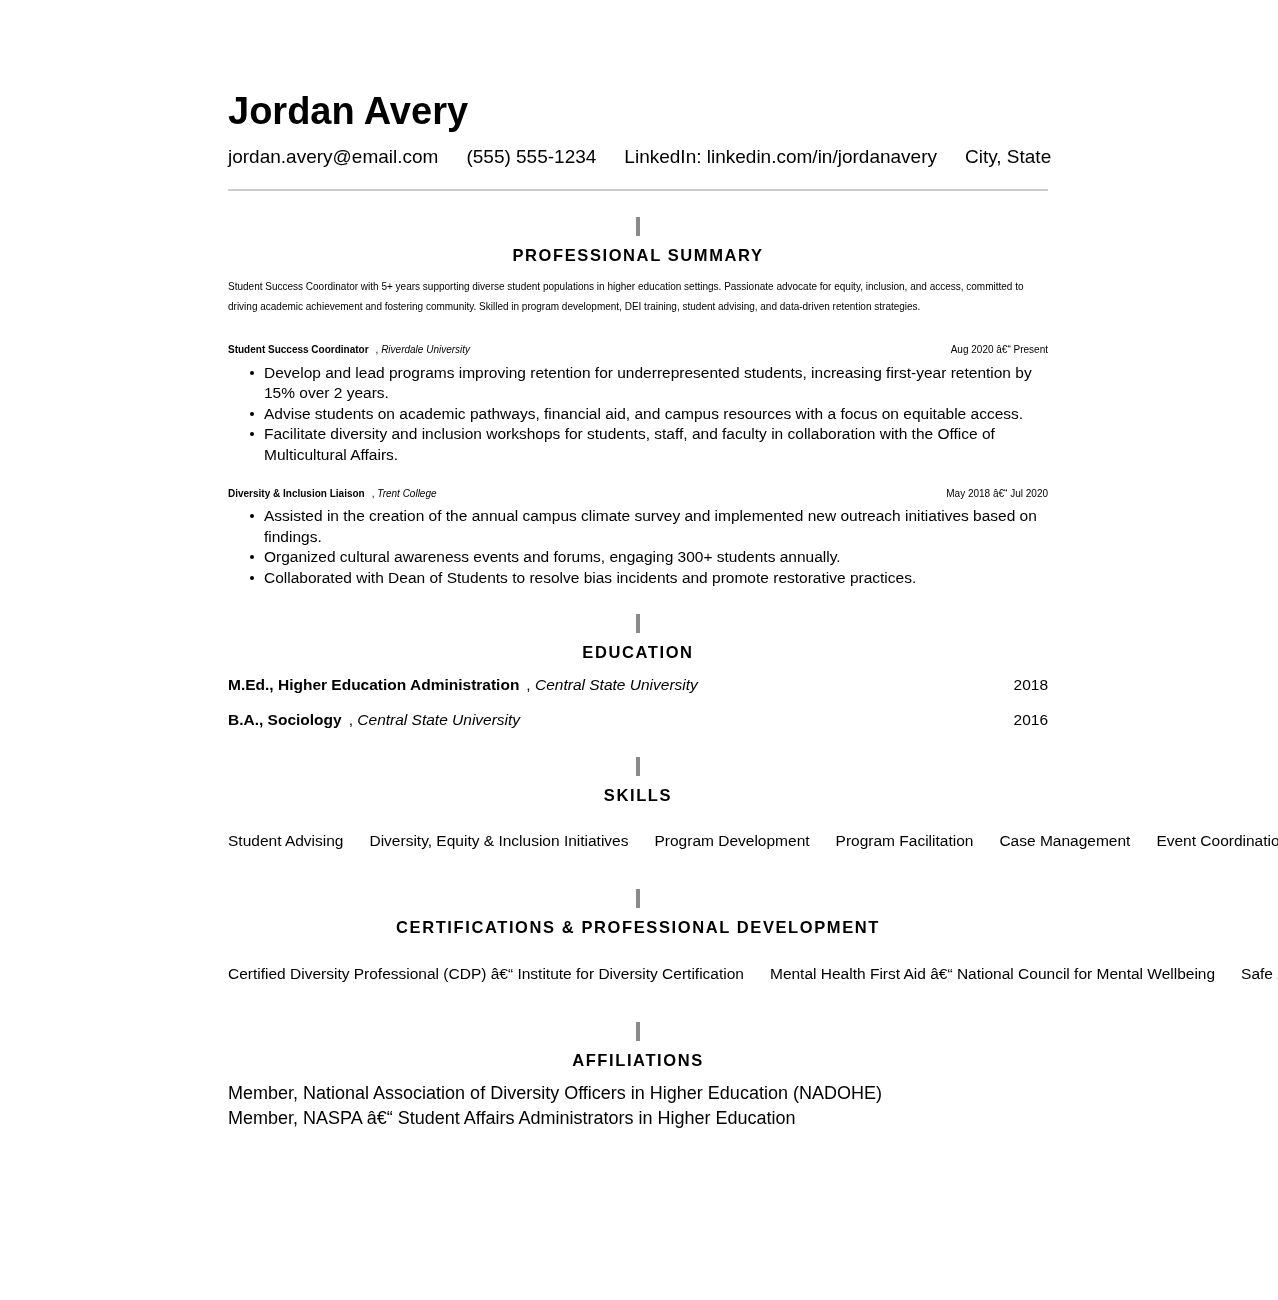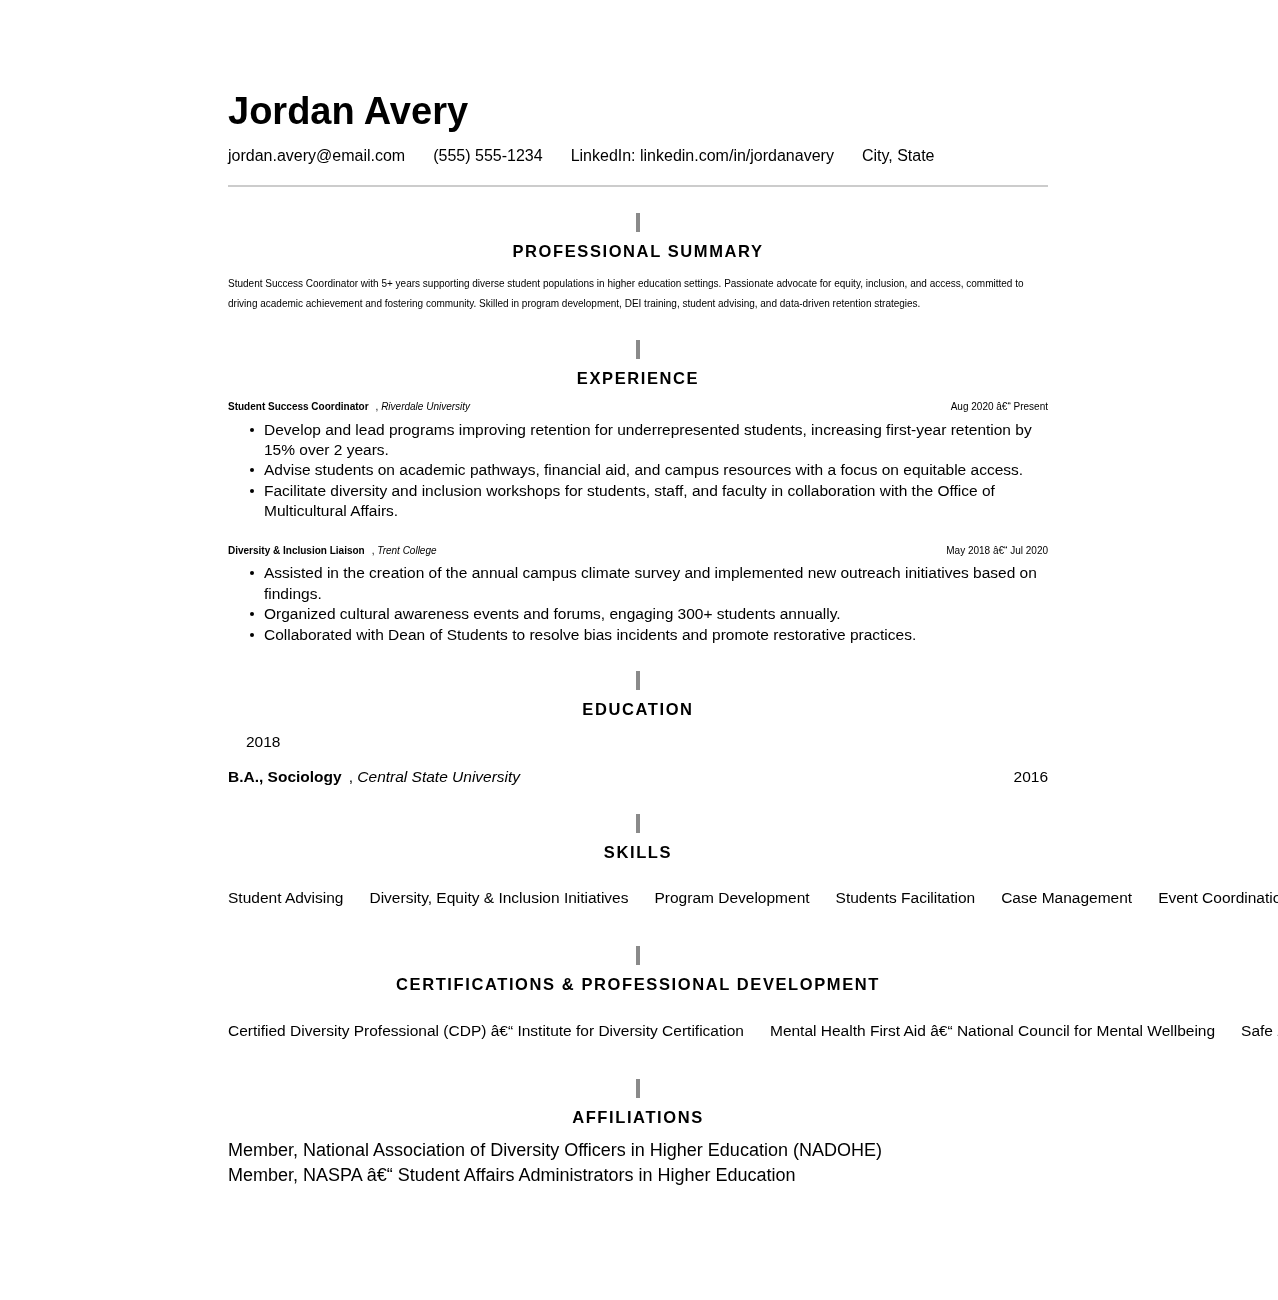--- a/index.html
+++ b/index.html
@@ -32,21 +32,21 @@
     font-size: 38px;
     font-weight: bold;
     letter-spacing: 0px;
     line-height: 1.05;
     margin: 0;
     padding-top: 92px;
     font-stretch: condensed;
   }
   .contact {
     margin-top: 14px;
-    font-size: 16px;
+    font-size: 19px;
     line-height: 1.2;
     white-space: nowrap;
   }
   .contact .citem { display: inline-block; }
   .contact .gap { display: inline-block; width: 28px; }
   .rule {
     margin-top: 20px;
     height: 2px;
     background: #cccccc;
     width: 820px;
@@ -169,24 +169,20 @@
 
     <div class="section">
       <div class="sec-head">
         <span class="sec-bar"></span>
         <span class="sec-title">PROFESSIONAL SUMMARY</span>
       </div>
       <div class="summary">Student Success Coordinator with 5+ years supporting diverse student populations in higher education settings. Passionate advocate for equity, inclusion, and access, committed to driving academic achievement and fostering community. Skilled in program development, DEI training, student advising, and data-driven retention strategies.</div>
     </div>
 
     <div class="section">
-      <div class="sec-head">
-        <span class="sec-bar"></span>
-        <span class="sec-title">EXPERIENCE</span>
-      </div>
 
       <div class="job">
         <div class="job-line">
           <span class="job-left">
             <span class="job-title">Student Success Coordinator</span><span class="job-sep"></span><span>,</span>
             <span class="job-org">Riverdale University</span>
           </span>
           <span class="job-date">Aug 2020 â€“ Present</span>
         </div>
         <ul class="bullets">
@@ -212,39 +208,43 @@
       </div>
     </div>
 
     <div class="section">
       <div class="sec-head">
         <span class="sec-bar"></span>
         <span class="sec-title">EDUCATION</span>
       </div>
 
       <div class="edu-row">
+        <span class="edu-left">
+          <span class="edu-degree">M.Ed., Higher Education Administration</span><span class="edu-sep"></span><span>,</span>
+          <span class="edu-school">Central State University</span>
+        </span>
         <span class="edu-year">2018</span>
       </div>
 
       <div class="edu-row subsequent">
         <span class="edu-left">
           <span class="edu-degree">B.A., Sociology</span><span class="edu-sep"></span><span>,</span>
           <span class="edu-school">Central State University</span>
         </span>
         <span class="edu-year">2016</span>
       </div>
     </div>
 
     <div class="section">
       <div class="sec-head">
         <span class="sec-bar"></span>
         <span class="sec-title">SKILLS</span>
       </div>
       <div class="flow">
-        <span class="fitem">Student Advising</span><span class="fitem">Diversity, Equity &amp; Inclusion Initiatives</span><span class="fitem">Program Development</span><span class="fitem">Students Facilitation</span><span class="fitem">Case Management</span><span class="fitem">Event Coordination</span>
+        <span class="fitem">Student Advising</span><span class="fitem">Diversity, Equity &amp; Inclusion Initiatives</span><span class="fitem">Program Development</span><span class="fitem">Program Facilitation</span><span class="fitem">Case Management</span><span class="fitem">Event Coordination</span>
       </div>
     </div>
 
     <div class="section">
       <div class="sec-head">
         <span class="sec-bar"></span>
         <span class="sec-title">CERTIFICATIONS &amp; PROFESSIONAL DEVELOPMENT</span>
       </div>
       <div class="flow">
         <span class="fitem">Certified Diversity Professional (CDP) â€“ Institute for Diversity Certification</span><span class="fitem">Mental Health First Aid â€“ National Council for Mental Wellbeing</span><span class="fitem">Safe Zone LGBTQ+ Ally Training</span>

